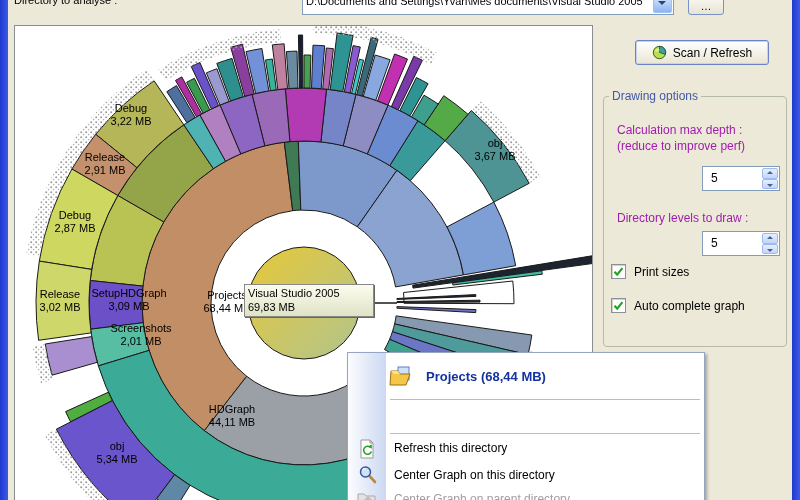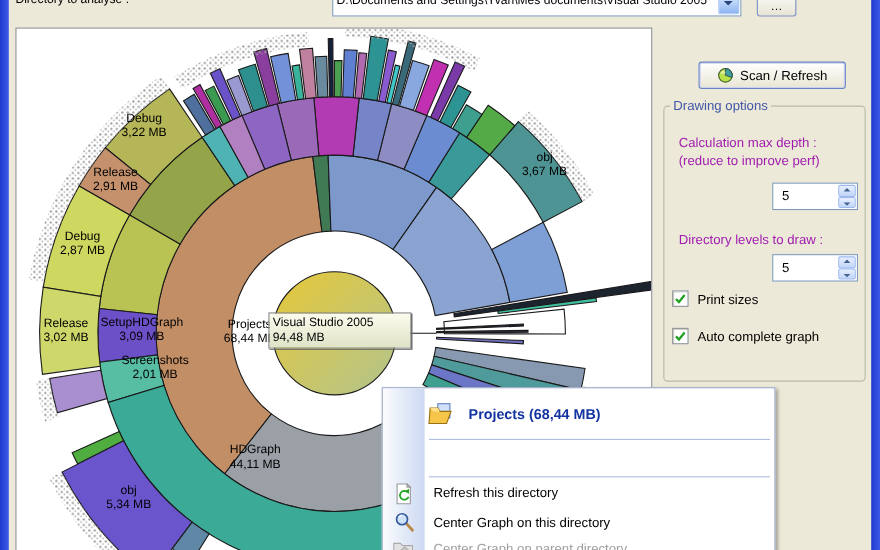--- a/index.html
+++ b/index.html
@@ -21,21 +21,21 @@
   #graph-panel{position:absolute;left:14px;top:25px;width:577px;height:475px;background:#fff;
       border:1px solid #8a8d90;overflow:hidden;}
   .sector-label{position:absolute;transform:translate(-50%,-50%);text-align:center;
       white-space:pre;line-height:13px;font-size:11px;color:#000;}
   #tooltip{position:absolute;left:229px;top:258px;width:122px;padding:1px 3px 2px 3px;
       background:linear-gradient(#fcfcee,#dfe3c6);border:1px solid #888;
       box-shadow:1px 1px 0 #666;line-height:14px;z-index:5;}
   
   #scan-btn{position:absolute;left:635px;top:40px;width:132px;height:23px;background:linear-gradient(#ffffff,#e9e5d4);
       border:1px solid #6a83c8;border-radius:3px;box-shadow:0 0 0 1px #c8d2ee inset;
-      display:flex;align-items:center;justify-content:center;gap:6px;font-size:12px;margin-top:16px;}
+      display:flex;align-items:center;justify-content:center;gap:6px;font-size:12px;}
   #groupbox{position:absolute;left:603px;top:96px;width:182px;height:249px;border:1px solid #b6baa9;border-radius:4px;}
   #groupbox-title{position:absolute;left:609px;top:89px;background:#ece9d8;padding:0 3px;color:#4257a8;font-size:12px;}
   .gb-label{position:absolute;color:#a21caf;font-size:12px;}
   .spinner{position:absolute;width:76px;height:23px;background:#fff;border:1px solid #7f9db9;}
   .spinner .val{position:absolute;left:8px;top:4px;font-size:12px;}
   .spin-btns{position:absolute;right:1px;top:1px;bottom:1px;width:16px;display:flex;flex-direction:column;}
   .spin-btns b{flex:1;background:linear-gradient(#e7effe,#c2d6f8);border:1px solid #9db9f0;border-radius:2px;position:relative;}
   .spin-btns b i{position:absolute;left:4px;width:0;height:0;border:3.5px solid transparent;}
   .spin-btns b.up i{top:2px;border-bottom-color:#44618f;border-top-width:0;}
   .spin-btns b.dn i{top:4px;border-top-color:#44618f;border-bottom-width:0;}
@@ -176,21 +176,21 @@
 3,09 MB</div>
       <div class="sector-label" style="left: 126px; top: 309px;">Screenshots
 2,01 MB</div>
       <div class="sector-label" style="left: 102px; top: 427px;">obj
 5,34 MB</div>
       <div class="sector-label" style="left: 480px; top: 124px;">obj
 3,67 MB</div>
     </div>
   <div id="tooltip">
     <div>Visual Studio 2005</div>
-    <div>94,48 MB</div>
+    <div>69,83 MB</div>
   </div>
 </div>
 
 <div id="scan-btn">
   <svg width="15" height="15" viewBox="0 0 15 15">
     <circle cx="7.5" cy="7.5" r="6.2" fill="#b8e04a" stroke="#3a5a20" stroke-width="1"></circle>
     <path d="M7.5,7.5 L7.5,1.3 A6.2,6.2 0 0 1 13.4,9.4 Z" fill="#3f9f9f" stroke="#2a4a50" stroke-width="0.8"></path>
     <ellipse cx="5.4" cy="5" rx="2.4" ry="1.6" fill="#ffffff" opacity="0.45"></ellipse>
   </svg>
   <span>Scan / Refresh</span>

